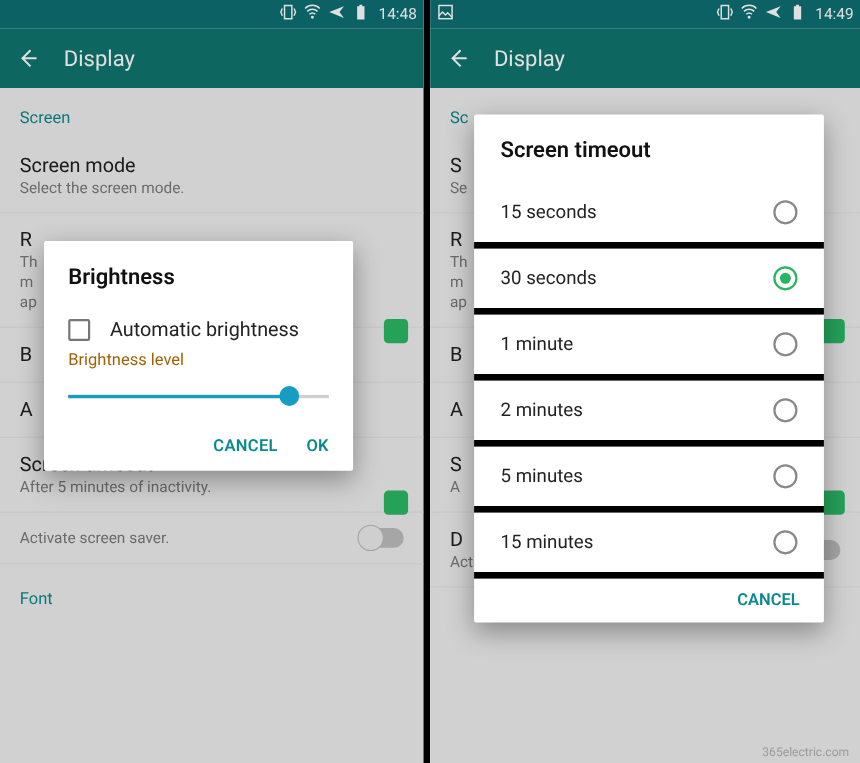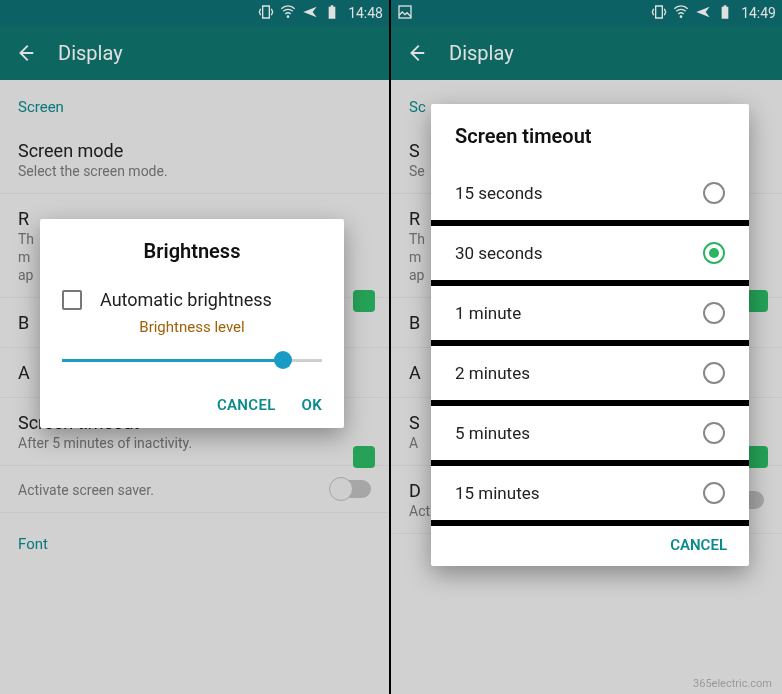--- a/index.html
+++ b/index.html
@@ -15,21 +15,21 @@
     display: flex;
     width: 782px;
     height: 694px;
   }
   .phone {
     width: 391px;
     height: 694px;
     background: #eeeeee;
     position: relative;
     overflow: hidden;
-    border-right: 2px solid #000000;
+    border-right: 6px solid #000000;
   }
   .phone:last-child { border-right: none; }
   .statusbar {
     height: 26px;
     background: #0e6f74;
     color: #fff;
     display: flex;
     align-items: center;
     justify-content: flex-end;
     padding: 0 6px;
@@ -99,23 +99,22 @@
     background: rgba(0,0,0,0.12);
   }
   .dialog {
     position:absolute;
     background:#fff;
     border-radius:2px;
     box-shadow: 0 8px 24px rgba(0,0,0,0.35);
   }
   
   .brightness-dialog {
-    left: 40px; top: 219px; width: 304px;
+    left: 40px; top: 219px; width: 281px;
     padding: 20px 22px 14px 22px;
-    text-align: center;
   }
   .dialog-title {
     font-size: 20px;
     font-weight: 600;
     color:#111;
     margin-bottom: 26px;
   }
   .checkbox-row {
     display:flex; align-items:center; gap:18px;
     font-size: 18px; color:#222;

